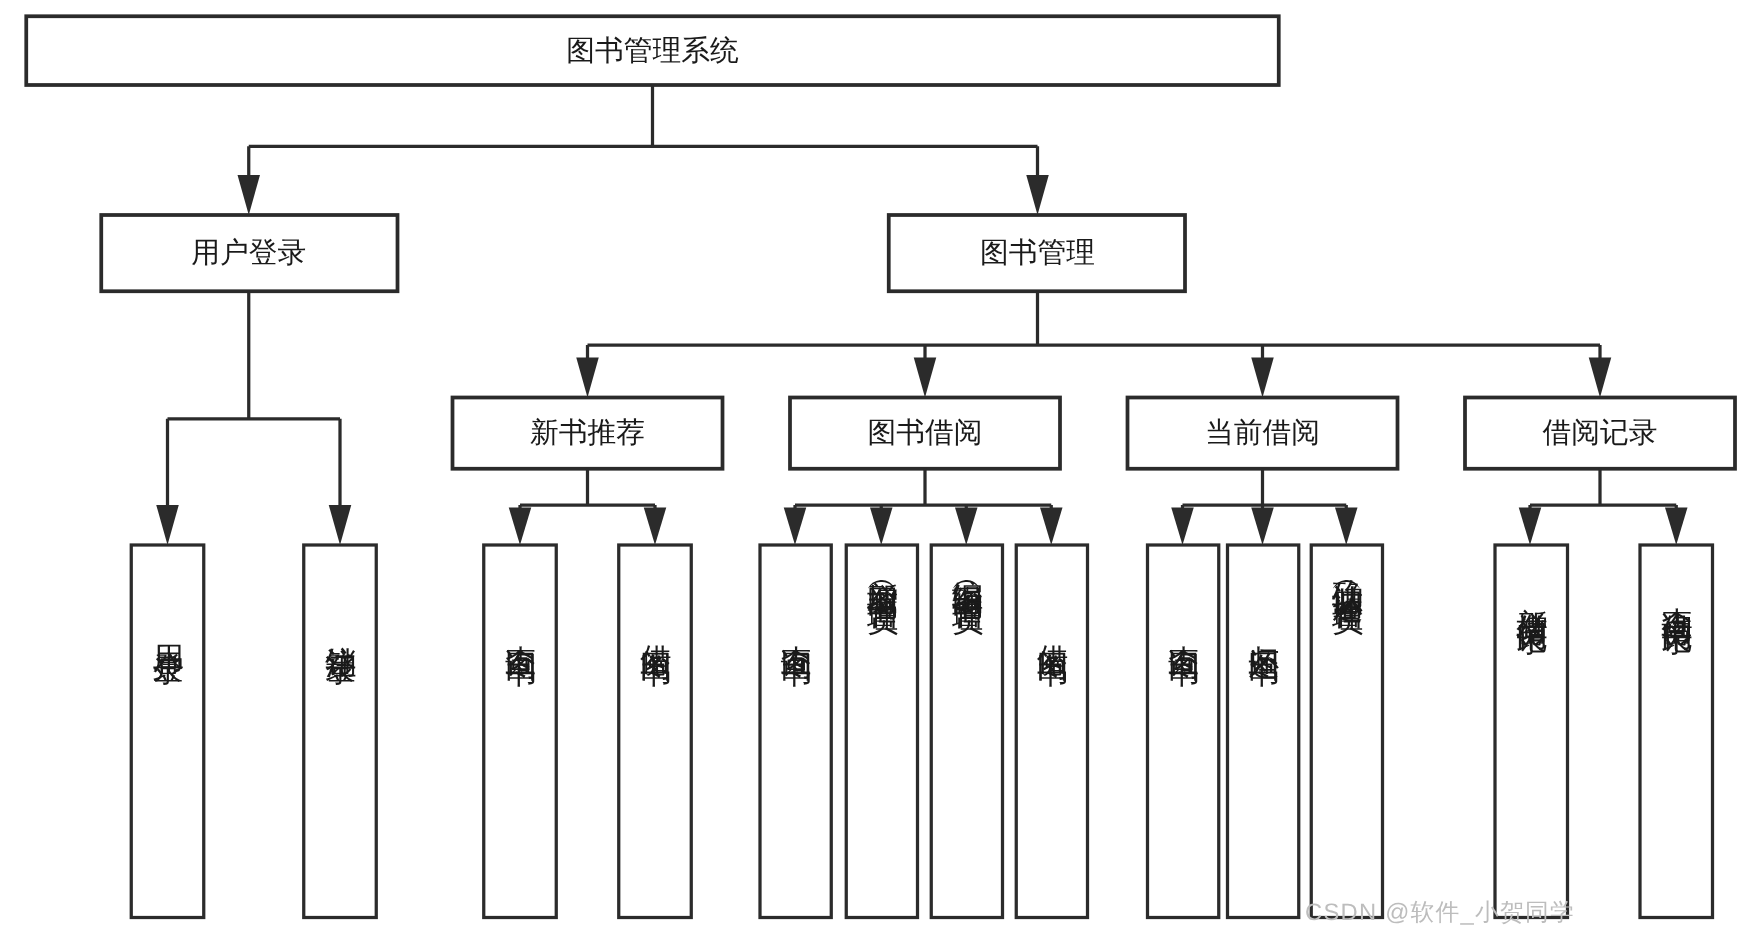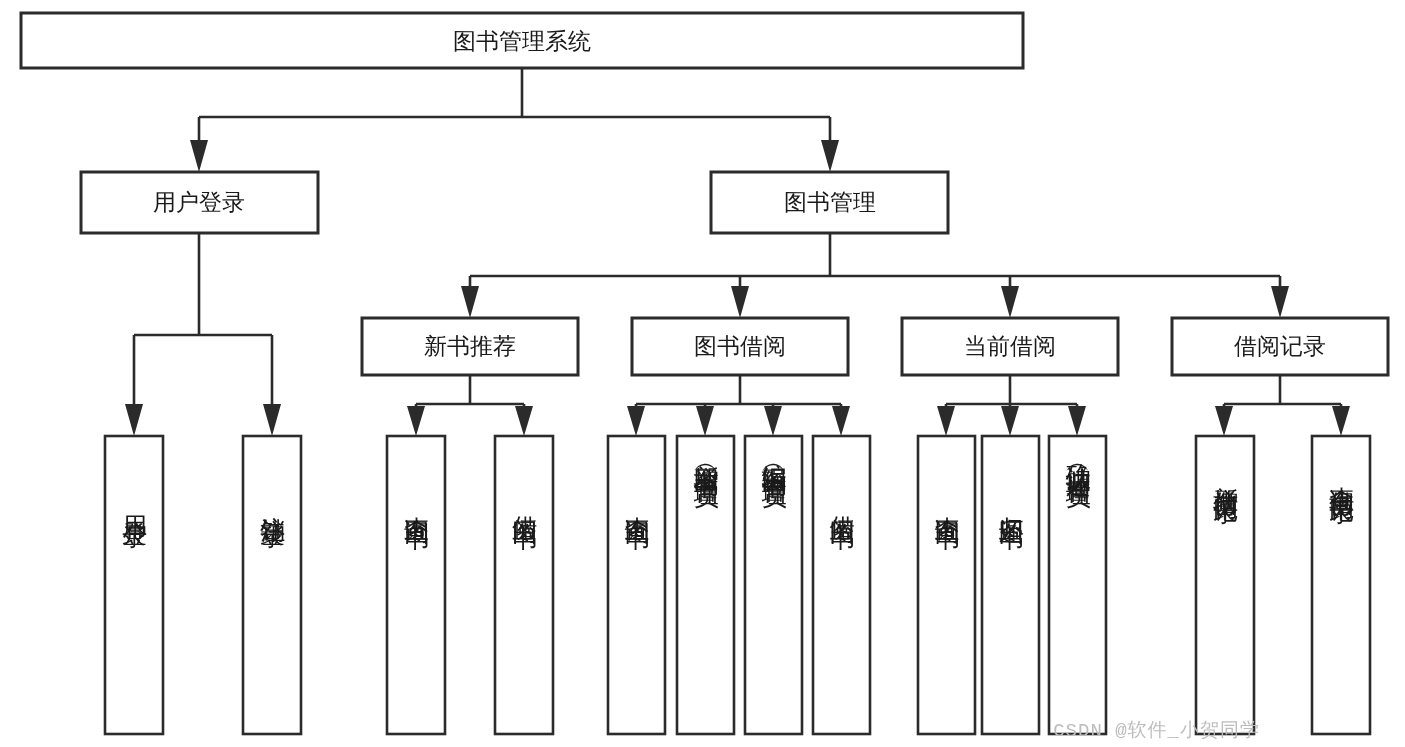--- a/index.html
+++ b/index.html
@@ -67,21 +67,21 @@
     font-size: 25px;
     line-height: 1.05;
     letter-spacing: 3px;
     color: #1a1a1a;
     white-space: nowrap;
   }
   .watermark {
     position: absolute;
     right: 8px;
     bottom: 4px;
-    font-family: Liberation Mono, monospace;
+    font-family: Liberation Sans, sans-serif;
     font-size: 19px;
     color: #bdbdbd;
     letter-spacing: 1px;
     white-space: nowrap;
   }
 </style>
 </head>
 <body>
 
 <div id="diagram-root">

